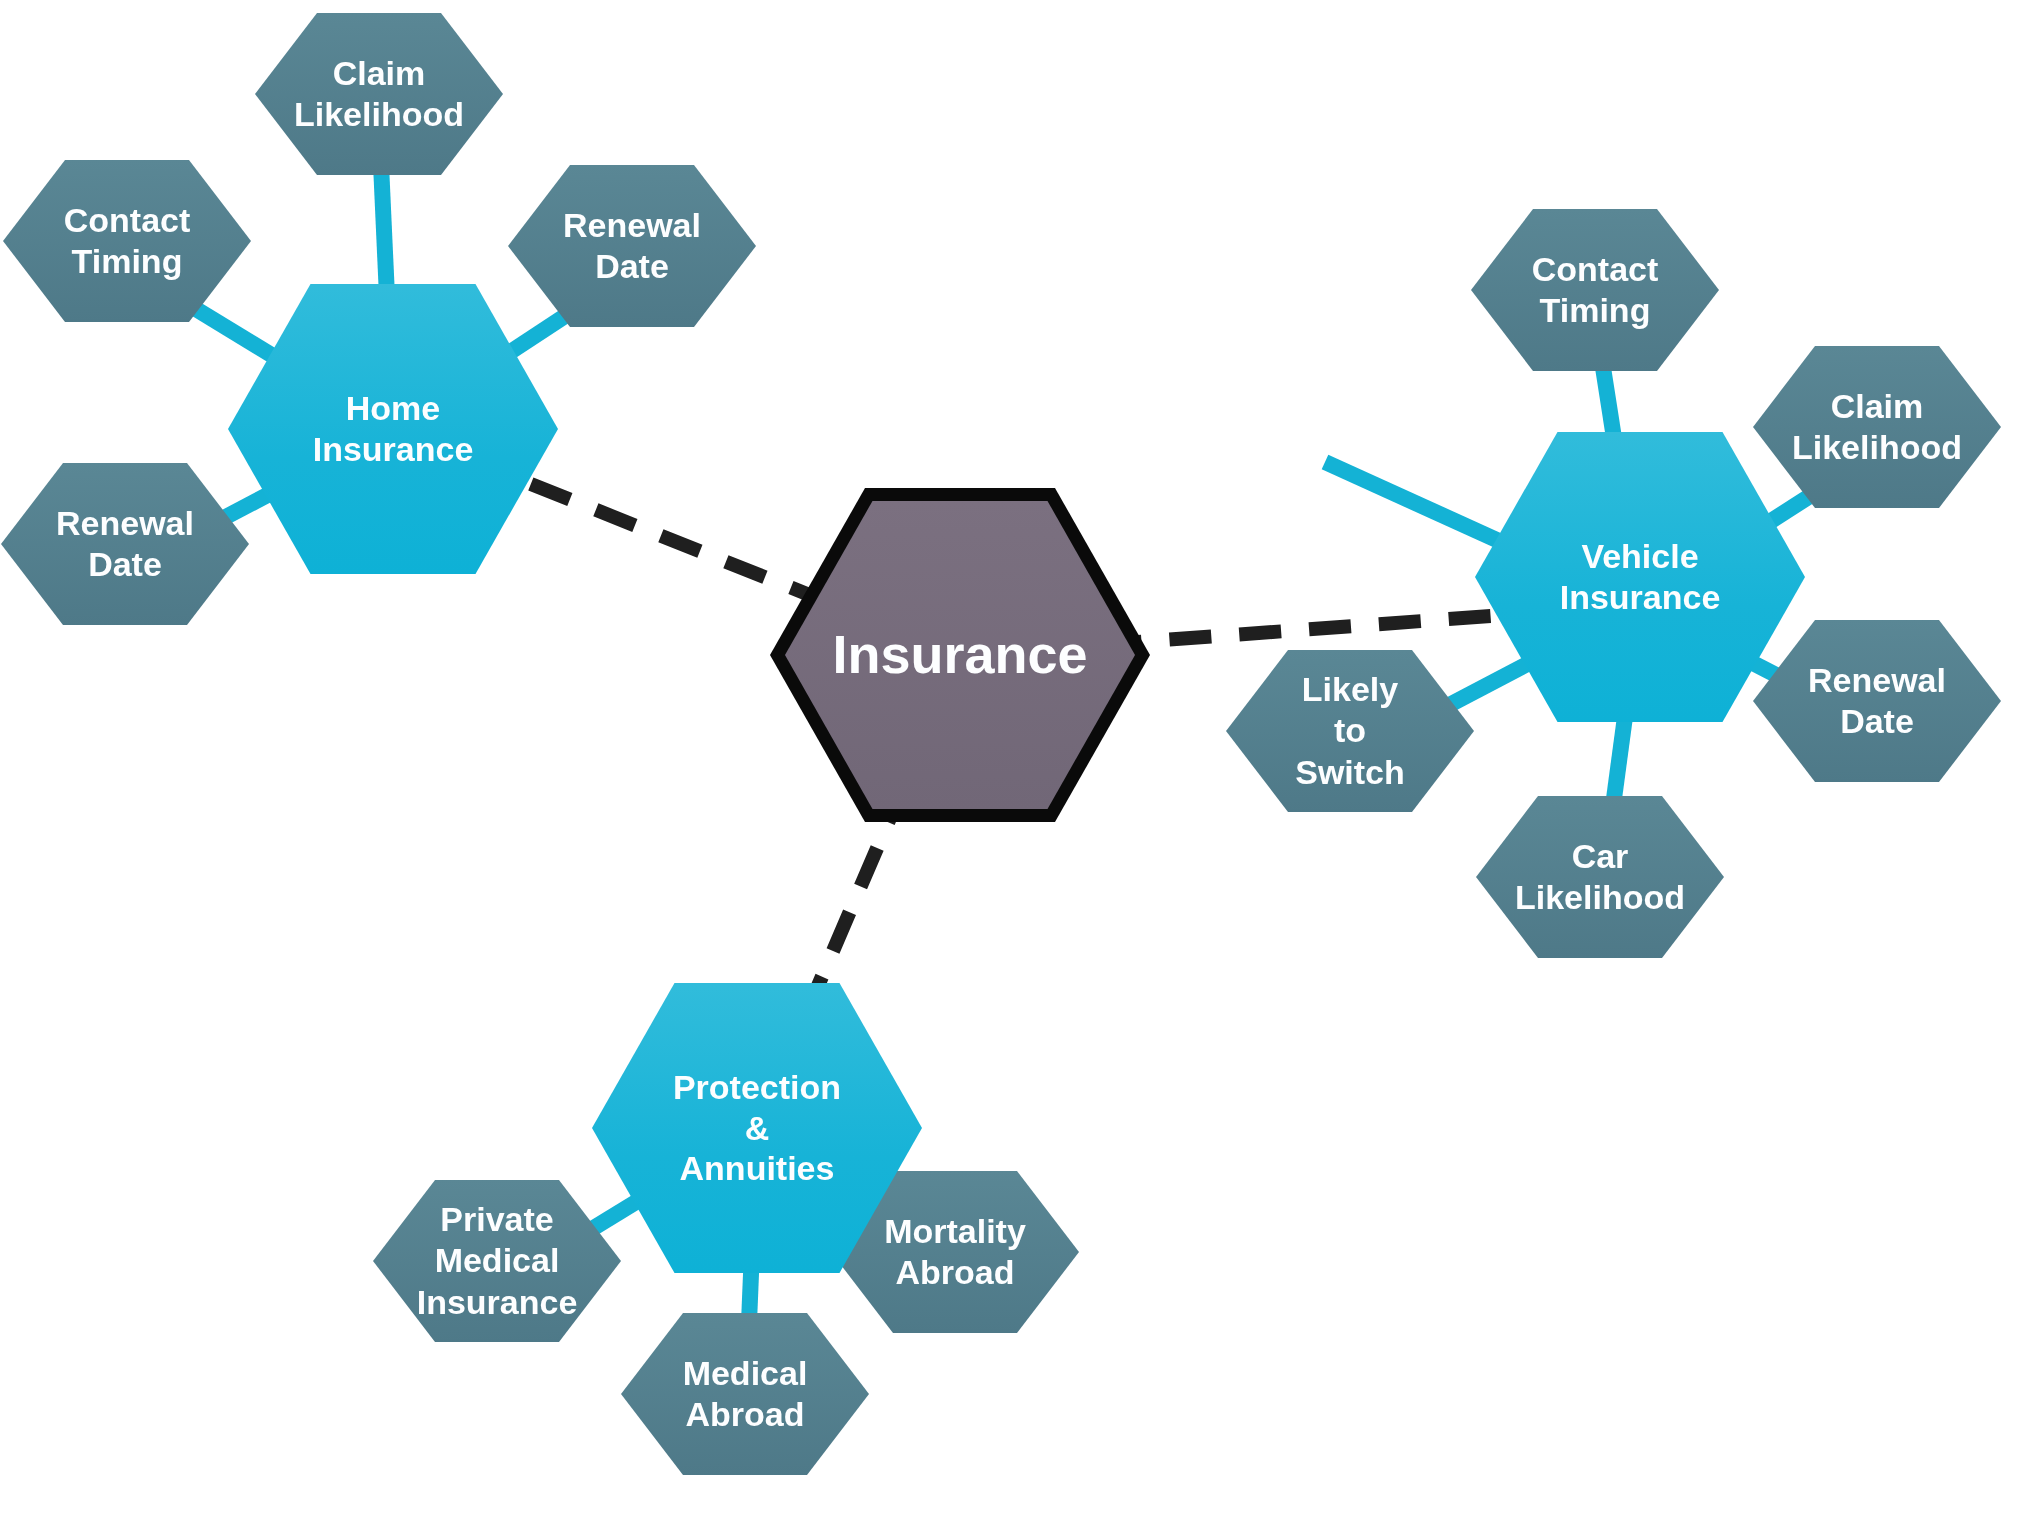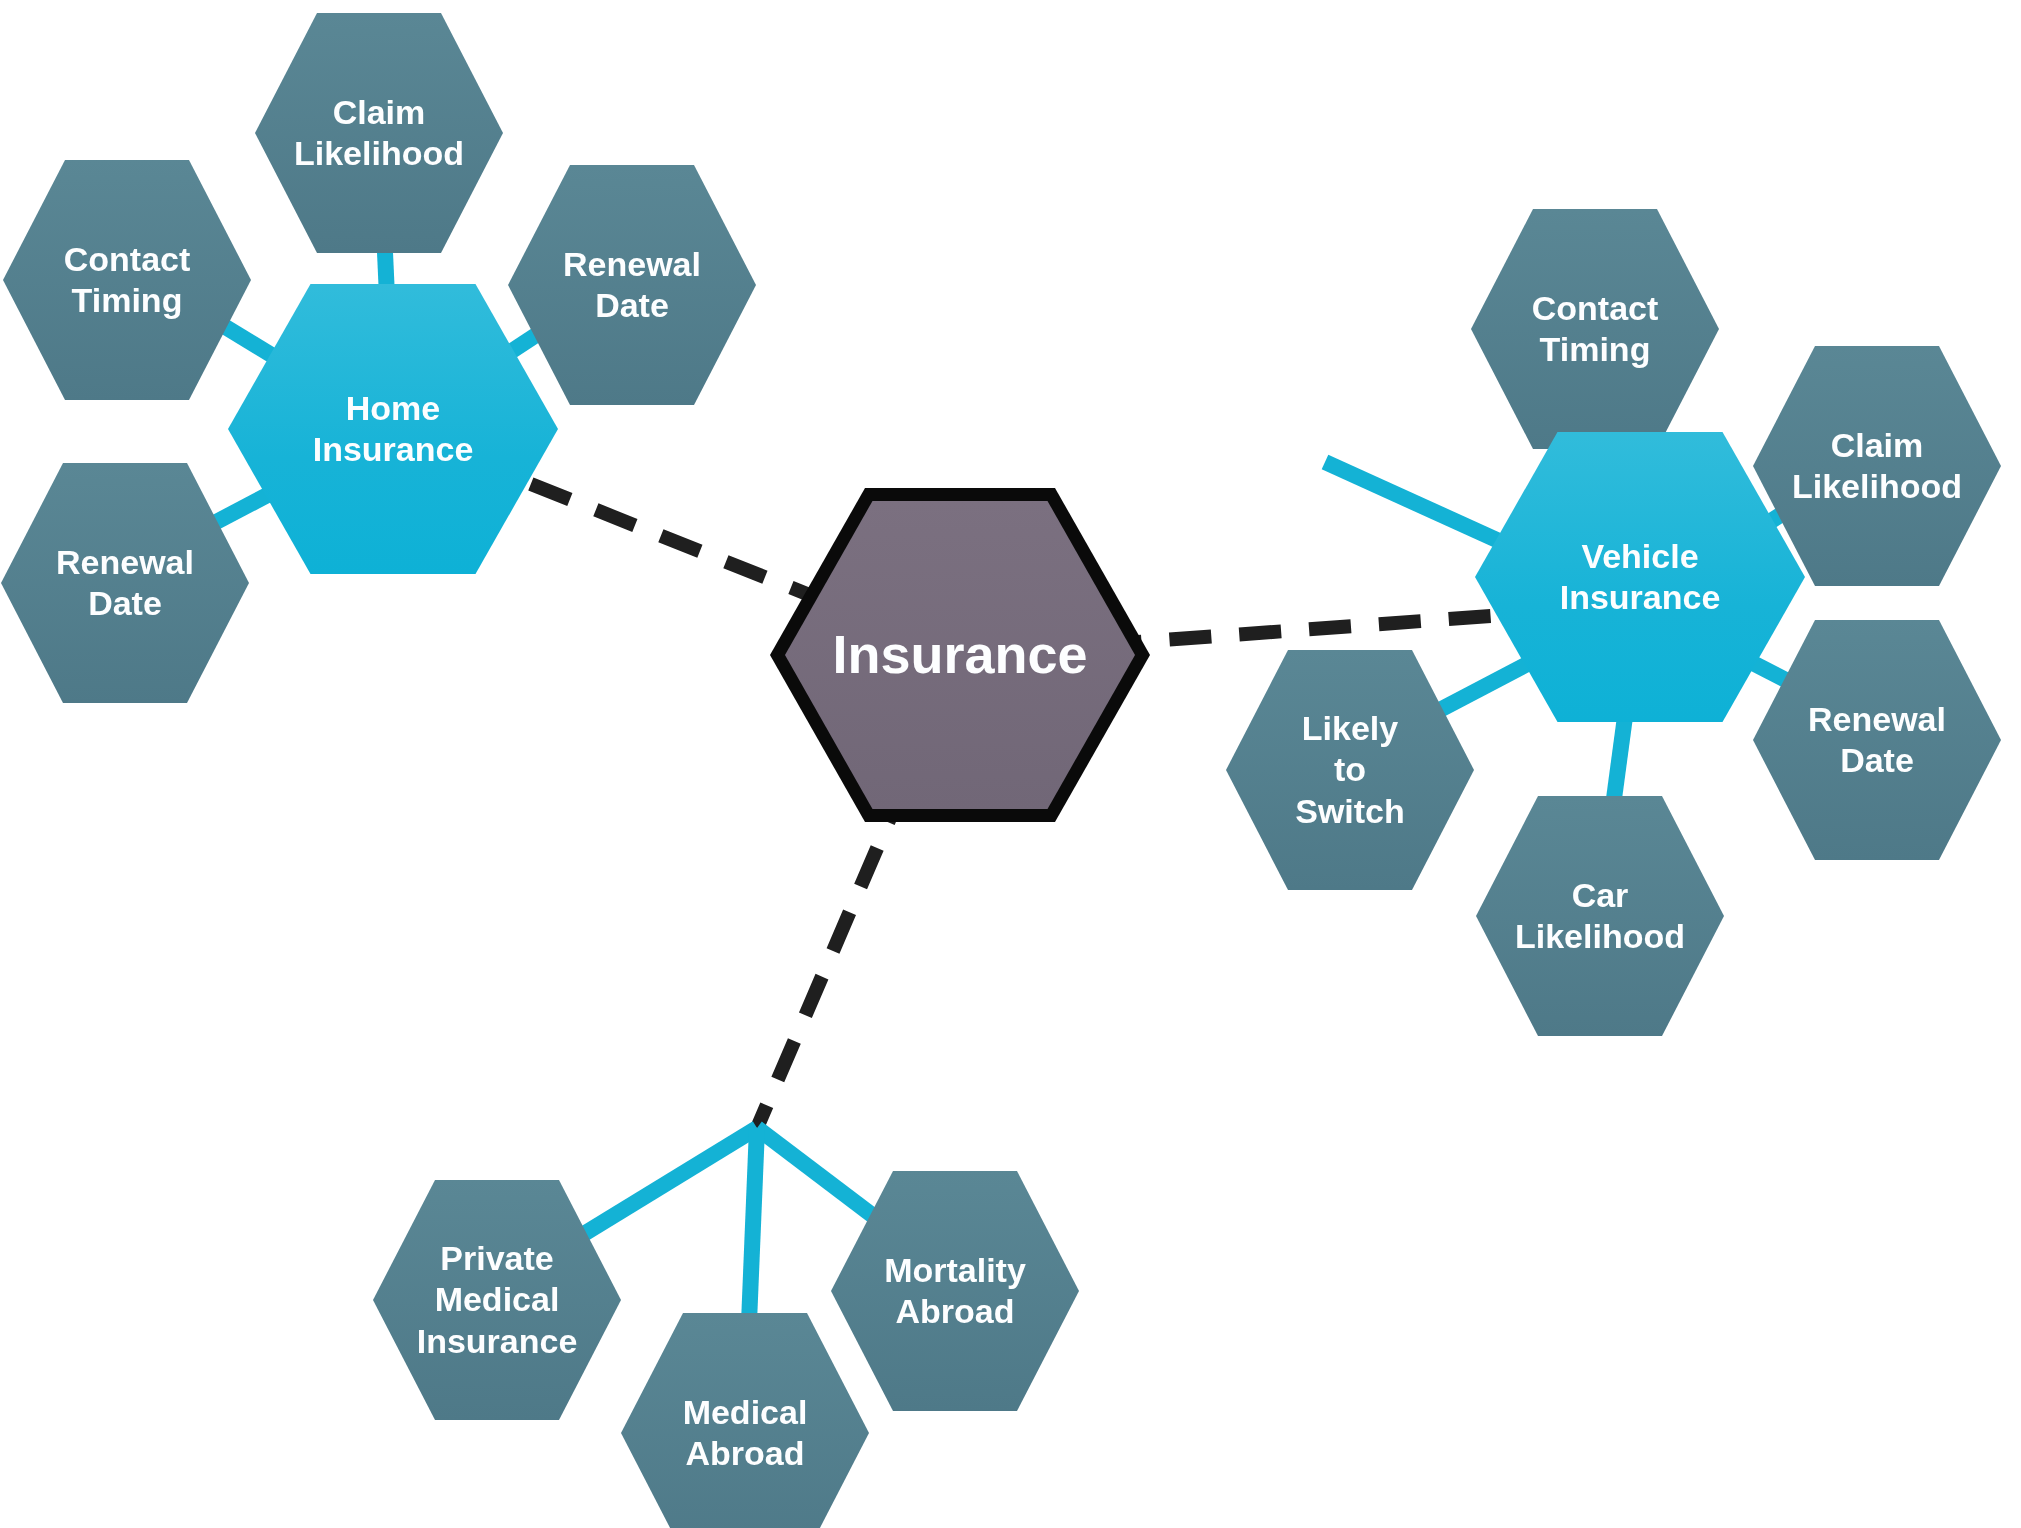--- a/index.html
+++ b/index.html
@@ -13,21 +13,21 @@
   svg.links{position:absolute;left:0;top:0;z-index:1;}
   svg.links line.dash{stroke:#1f1f1f;stroke-width:14;stroke-dasharray:42 28;}
   svg.links line.cyan{stroke:#14b2d5;stroke-width:16;}
 
   .hex{
     position:absolute;
     display:flex;align-items:center;justify-content:center;
     text-align:center;
     clip-path:polygon(25% 0%,75% 0%,100% 50%,75% 100%,25% 100%,0% 50%);
   }
-  .sat{width:248px;height:240px;background:linear-gradient(180deg,#5a8795,#4e7988);z-index:2;}
+  .sat{width:248px;height:162px;background:linear-gradient(180deg,#5a8795,#4e7988);z-index:2;}
   .branch{width:330px;height:290px;background:linear-gradient(180deg,#31bcdb 0%,#17b3d7 60%,#0eb1d6 100%);z-index:3;}
   .central-outer{width:380px;height:334px;background:#0a0a0a;z-index:4;}
   .central-fill{
     position:absolute;left:15px;top:13px;width:350px;height:308px;
     background:linear-gradient(180deg,#7b7080,#716777);
     clip-path:polygon(25% 0%,75% 0%,100% 50%,75% 100%,25% 100%,0% 50%);
   }
   .label{
     position:relative;
     white-space:pre-line;
@@ -132,20 +132,25 @@
   </div>
   <div class="hex sat pos-veh-renew">
     <span class="label">Renewal
 Date</span>
   </div>
   <div class="hex sat pos-veh-car">
     <span class="label">Car
 Likelihood</span>
   </div>
 
+  <div class="hex branch pos-protection">
+    <span class="label">Protection
+&amp;
+Annuities</span>
+  </div>
   <div class="hex sat pos-prot-private">
     <span class="label">Private
 Medical
 Insurance</span>
   </div>
   <div class="hex sat pos-prot-mortality">
     <span class="label">Mortality
 Abroad</span>
   </div>
   <div class="hex sat pos-prot-abroad">

